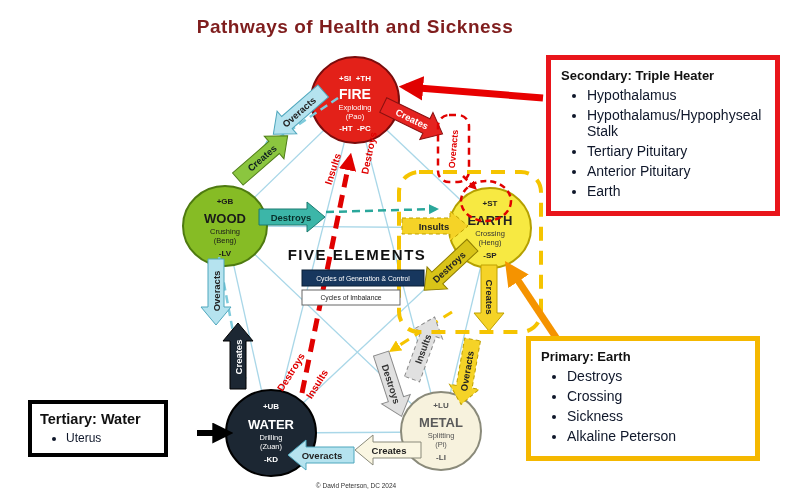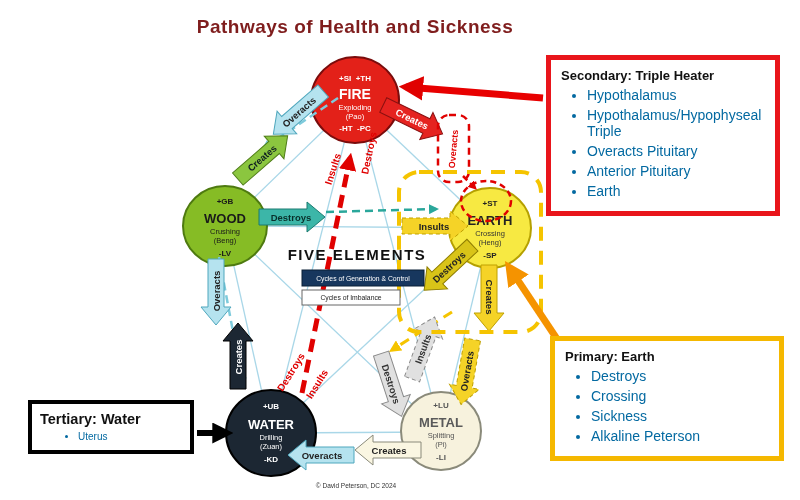--- a/index.html
+++ b/index.html
@@ -4,26 +4,26 @@
 <style>
   html,body{margin:0;padding:0;background:#fff;font-family:"Liberation Sans",sans-serif;}
   .page{position:relative;width:800px;height:500px;background:#fff;overflow:hidden;}
   .page-title{position:absolute;left:120px;top:16px;width:470px;text-align:center;
     font-size:19px;font-weight:bold;color:#7f1d1d;letter-spacing:.5px;z-index:6;}
   svg.diagram{position:absolute;left:0;top:0;z-index:1;font-family:"Liberation Sans",sans-serif;}
   svg.diagram text{white-space:pre;}
   .callout{position:absolute;background:#fff;z-index:5;box-sizing:border-box;}
   .callout h3{margin:2px 0 4px 0;font-size:13px;color:#111;}
   .callout ul{margin:0;padding-left:26px;}
-  .callout li{font-size:14px;margin:4px 0;color:#0369a1;}
+  .callout li{font-size:14px;margin:4px 0;color:#0f172a;}
   .callout.secondary{left:546px;top:55px;width:234px;border:5px solid #e9151b;padding:6px 6px 8px 10px;}
-  .callout.primary{left:550px;top:336px;width:234px;border:5px solid #f5b800;padding:6px 6px 8px 10px;}
-  .callout.tertiary{left:28px;top:400px;width:166px;border:4px solid #000;padding:5px 6px 6px 8px;}
+  .callout.primary{left:526px;top:336px;width:234px;border:5px solid #f5b800;padding:6px 6px 8px 10px;}
+  .callout.tertiary{left:28px;top:400px;width:140px;border:4px solid #000;padding:5px 6px 6px 8px;}
   .callout.tertiary h3{font-size:14.5px;}
-  .callout.tertiary li{font-size:10px;margin:2px 12px;}
+  .callout.tertiary li{font-size:12px;margin:2px 0;}
 </style>
 </head>
 <body>
 
 <div class="page">
 
   <div class="page-title">Pathways of Health and Sickness</div>
 
   <svg class="diagram" width="800" height="500" viewBox="0 0 800 500">
     <defs>
@@ -215,22 +215,22 @@
       <text x="351" y="300" text-anchor="middle" font-size="6.8" fill="#222">Cycles of Imbalance</text>
     </g>
 
     <text x="356" y="488" text-anchor="middle" font-size="6.5" fill="#333">© David Peterson, DC 2024</text>
   </svg>
 
   <div class="callout secondary">
     <h3>Secondary: Triple Heater</h3>
     <ul>
       <li>Hypothalamus</li>
-      <li>Hypothalamus/Hypophyseal Triple</li>
-      <li>Overacts Pituitary</li>
+      <li>Hypothalamus/Hypophyseal Stalk</li>
+      <li>Tertiary Pituitary</li>
       <li>Anterior Pituitary</li>
       <li>Earth</li>
     </ul>
   </div>
 
   <div class="callout primary">
     <h3>Primary: Earth</h3>
     <ul>
       <li>Destroys</li>
       <li>Crossing</li>

